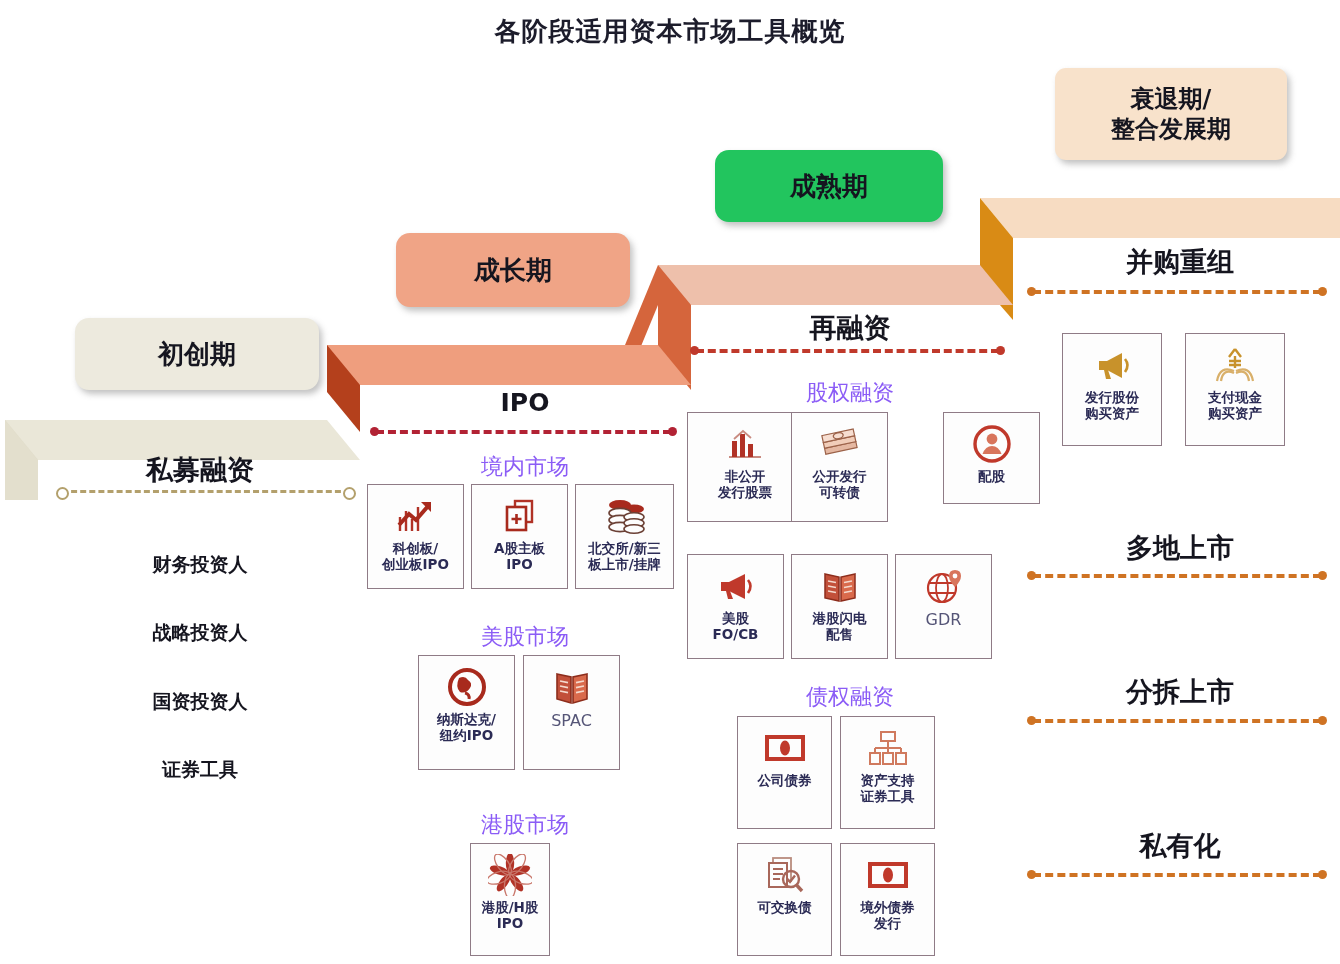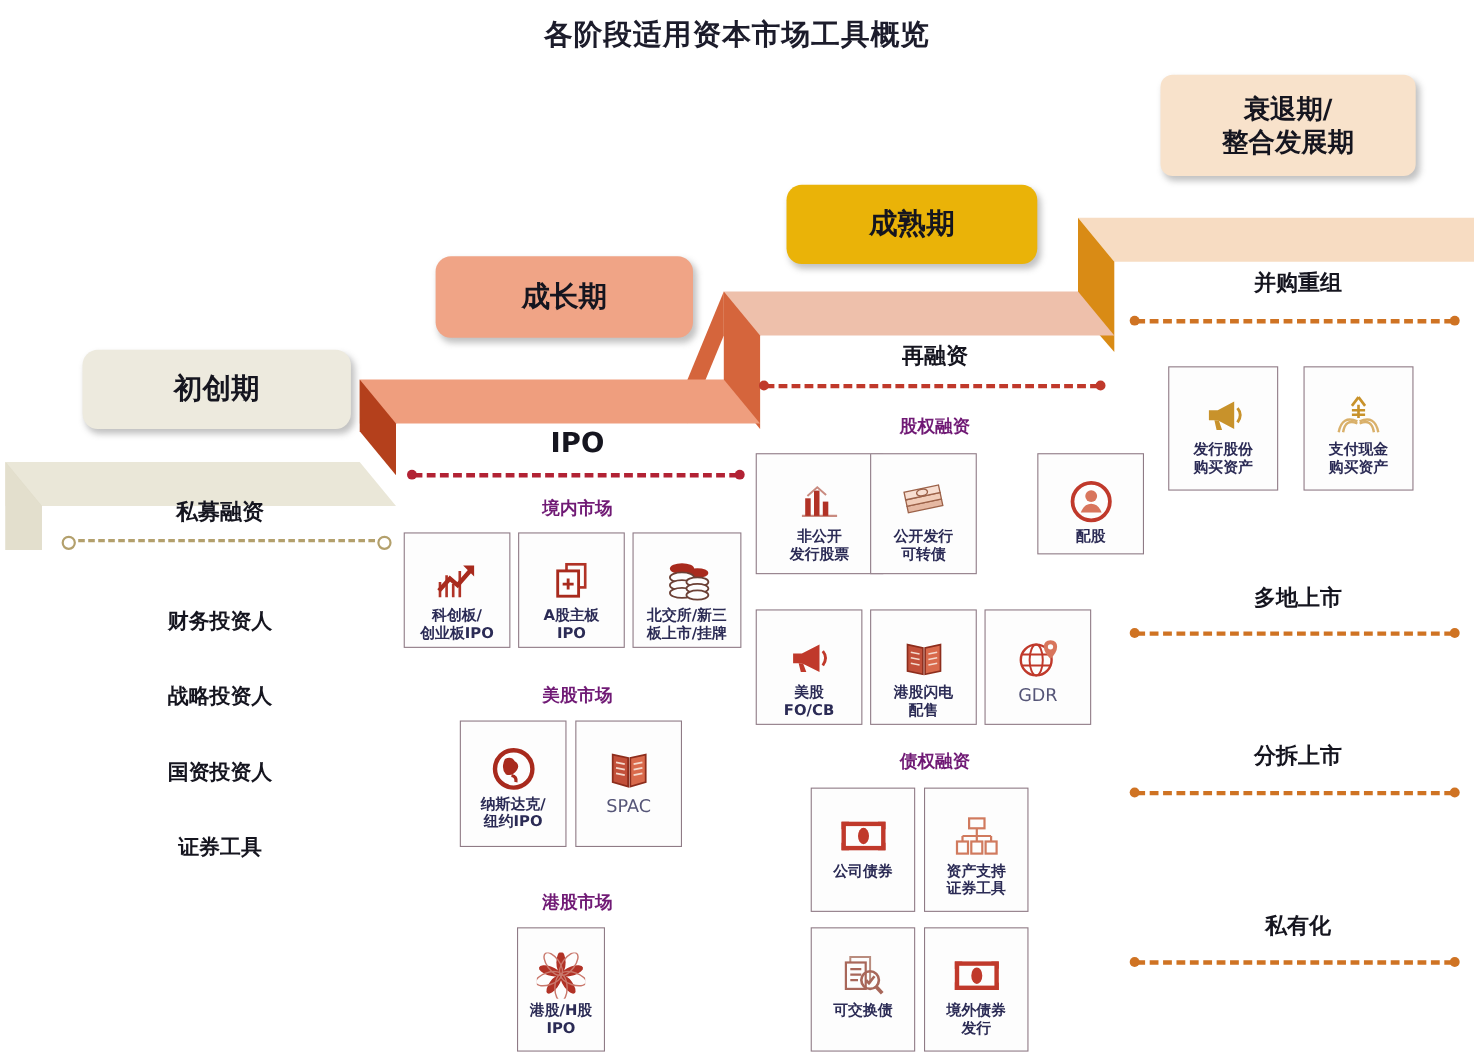--- a/index.html
+++ b/index.html
@@ -25,55 +25,55 @@
   .stage-pill{
     border-radius:14px;
     display:flex;align-items:center;justify-content:center;
     text-align:center;
     font-weight:bold;color:#15151f;
     box-shadow:3px 4px 6px rgba(120,120,120,.45);
     line-height:1.25;
   }
   .pill-1{left:75px;top:318px;width:244px;height:72px;background:#edeade;font-size:26px;}
   .pill-2{left:396px;top:233px;width:234px;height:74px;background:#f0a486;font-size:26px;}
-  .pill-3{left:715px;top:168px;width:228px;height:72px;background:#eab308;font-size:26px;}
+  .pill-3{left:715px;top:150px;width:228px;height:72px;background:#22c55e;font-size:26px;}
   .pill-4{left:1055px;top:68px;width:232px;height:92px;background:#f8e2cb;font-size:24px;border-radius:11px;}
 
   
   .sec-label{
     font-weight:bold;color:#15151f;text-align:center;
-    font-size:20px;
+    font-size:27px;
   }
   .sec-label.lat{font-family:"DejaVu Sans","Liberation Sans",sans-serif;}
 
   
   .rail{position:absolute;height:6px;}
   .rail .bar{
     position:absolute;left:6px;right:6px;top:1px;height:4px;
   }
   .rail .cap{
     position:absolute;top:-2px;width:9px;height:9px;border-radius:50%;
   }
   .rail .cap.l{left:0;}
   .rail .cap.r{right:0;}
 
   
   .grp-title{
-    font-weight:bold;color:#701a75;text-align:center;font-size:16px;
+    font-weight:normal;color:#8b5cf6;text-align:center;font-size:22px;
   }
 
   
   .card{
     position:absolute;
     background:#fdfdfd;
     border:1px solid #8f7b86;
     display:flex;flex-direction:column;
     align-items:center;justify-content:flex-start;
     box-sizing:border-box;
-    padding-top:20px;
+    padding-top:8px;
   }
   .card .ico{height:46px;display:flex;align-items:center;justify-content:center;}
   .card .cap2{
     margin-top:2px;font-size:13.5px;line-height:1.18;
     color:#2b2b55;text-align:center;font-weight:bold;
     padding:0 3px;
   }
   .card .cap2.lat{font-size:16px;color:#555577;font-weight:normal;}
 
   

